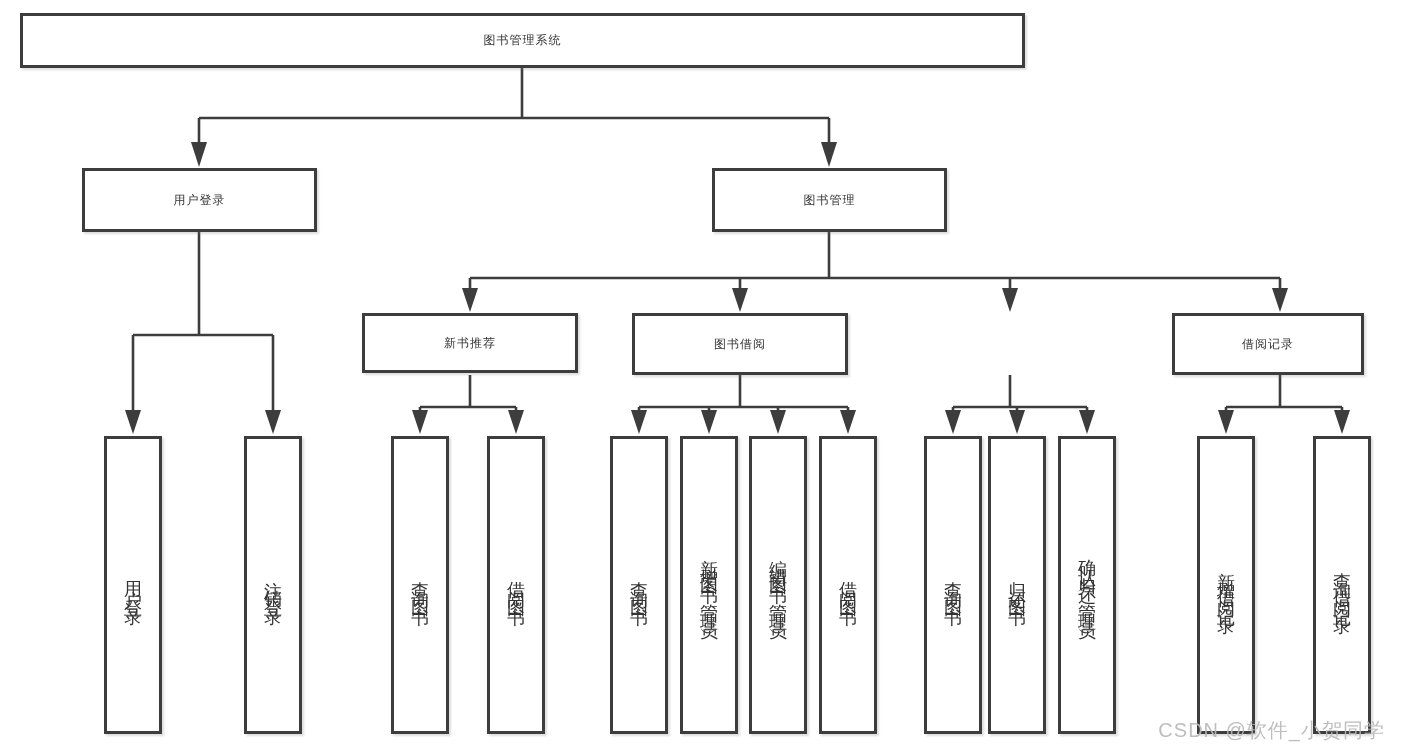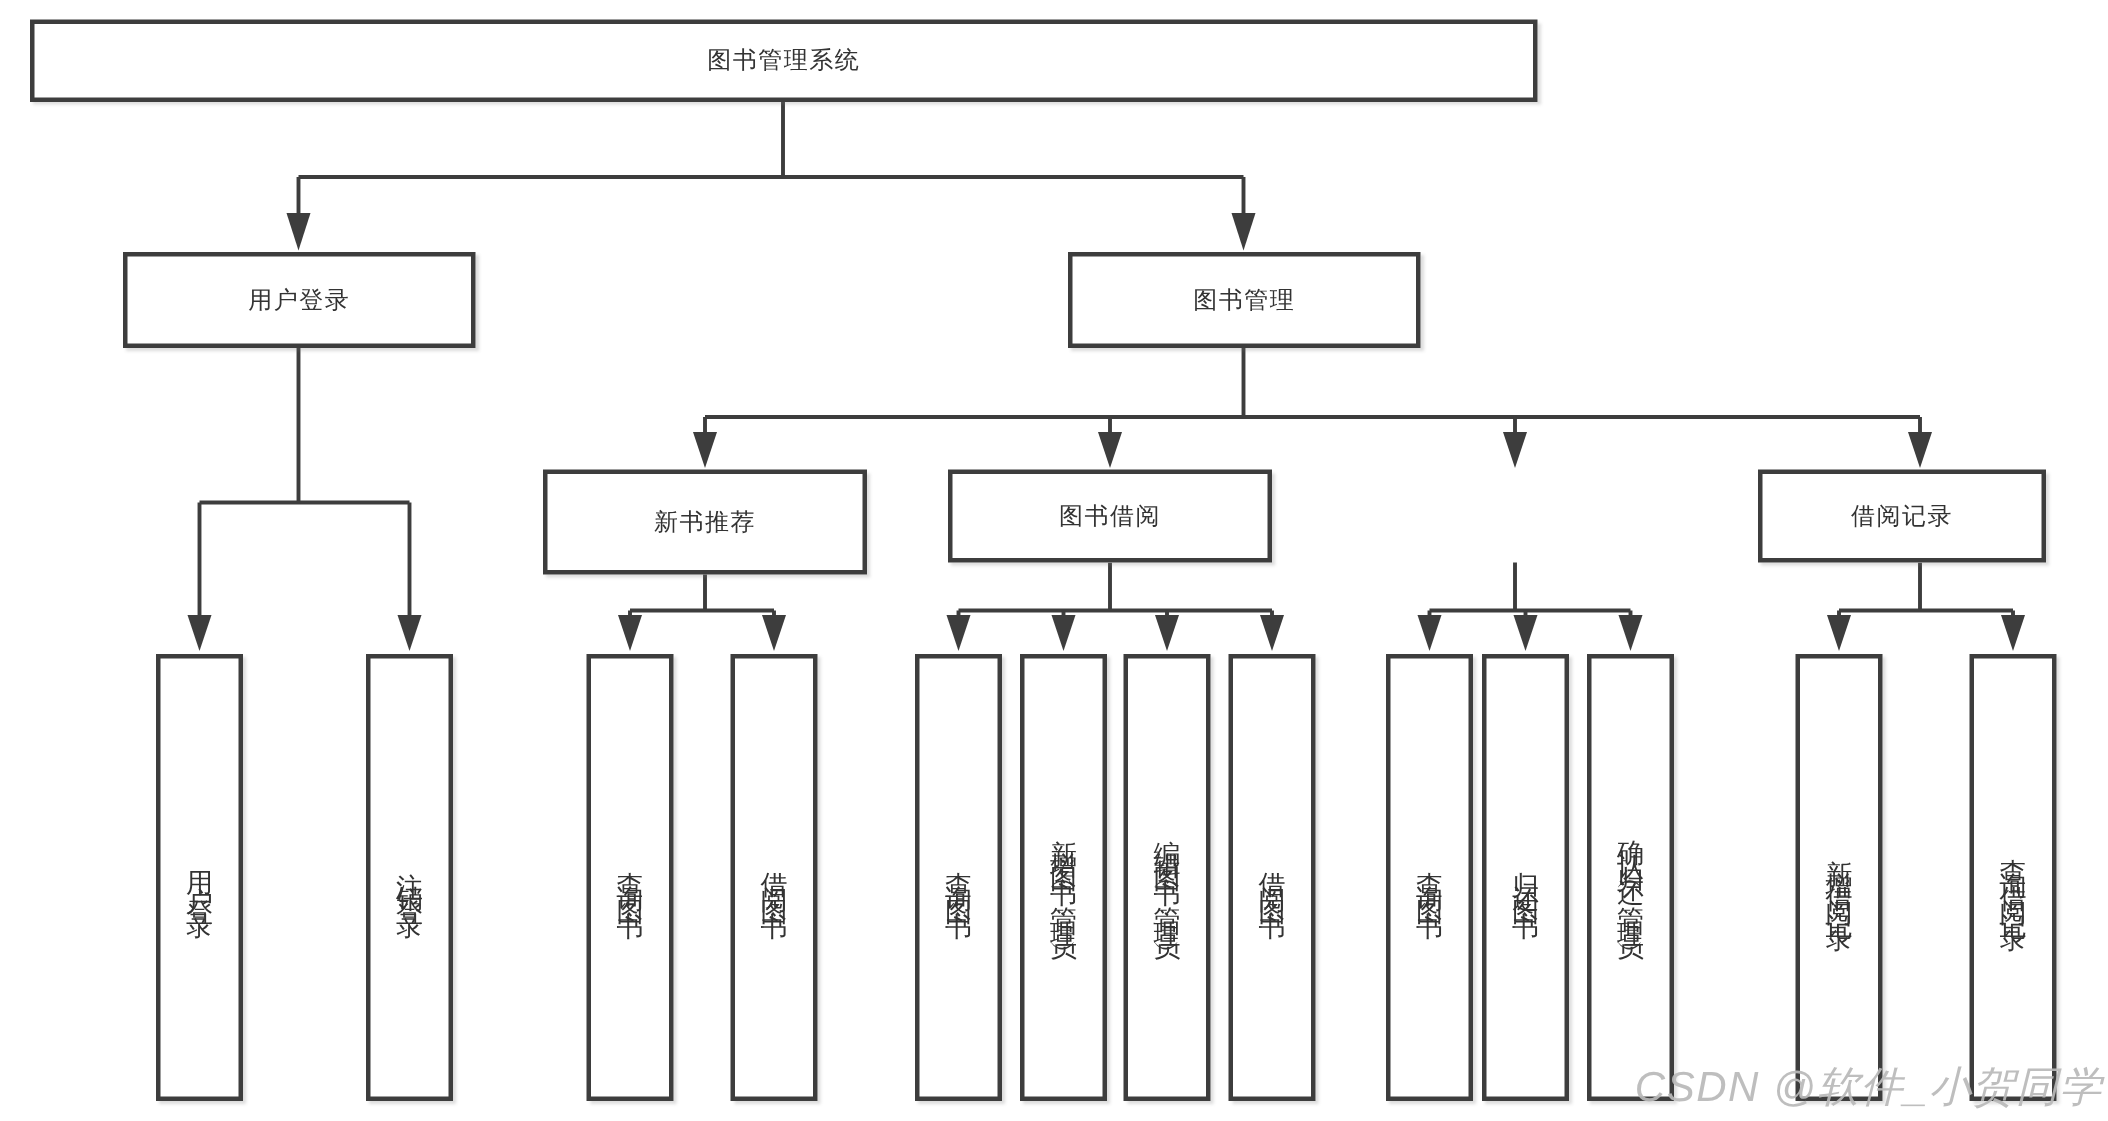--- a/index.html
+++ b/index.html
@@ -14,37 +14,36 @@
   .node{
     position:absolute;
     box-sizing:border-box;
     border:3px solid #3d3d3d;
     background:#ffffff;
     display:flex;align-items:center;justify-content:center;
     color:#333333;
     z-index:2;
     box-shadow:2px 2px 2px rgba(120,120,120,0.25);
   }
-  .node.h{font-size:16px;letter-spacing:1px;}
+  .node.h{font-size:12px;letter-spacing:1px;}
   .node.leaf{font-size:18px;}
   .vtext{
     writing-mode:vertical-rl;
     text-orientation:mixed;
     letter-spacing:9px;
     line-height:1;
     white-space:nowrap;
   }
   .watermark{
     position:absolute;
-    right:3px;bottom:3px;
-    font-size:28px;
+    right:20px;bottom:3px;
+    font-size:20px;
     color:rgba(185,185,185,0.92);
     letter-spacing:1px;
     z-index:5;
-    font-style:italic;
   }
   .line{stroke:#3d3d3d;stroke-width:2.6;fill:none;}
   .arrow{fill:#3d3d3d;stroke:none;}
 </style>
 </head>
 <body>
 
 <div class="canvas">
 
   <svg class="connectors" width="1405" height="747" viewBox="0 0 1405 747" xmlns="http://www.w3.org/2000/svg">
@@ -113,21 +112,21 @@
     <span>图书管理系统</span>
   </div>
 
   <div class="node h" style="left:82px;top:168px;width:235px;height:64px;">
     <span>用户登录</span>
   </div>
   <div class="node h" style="left:712px;top:168px;width:235px;height:64px;">
     <span>图书管理</span>
   </div>
 
-  <div class="node h" style="left:362px;top:313px;width:216px;height:70px;font-family:Liberation Mono, monospace;">
+  <div class="node h" style="left:362px;top:313px;width:216px;height:60px;font-family:Liberation Mono, monospace;">
     <span>新书推荐</span>
   </div>
   <div class="node h" style="left:632px;top:313px;width:216px;height:62px;font-family:Liberation Serif, serif;">
     <span>图书借阅</span>
   </div>
   <div class="node h" style="left:1172px;top:313px;width:192px;height:62px;">
     <span>借阅记录</span>
   </div>
 
   <div class="node leaf" style="left:104px;top:436px;width:58px;height:298px;">

